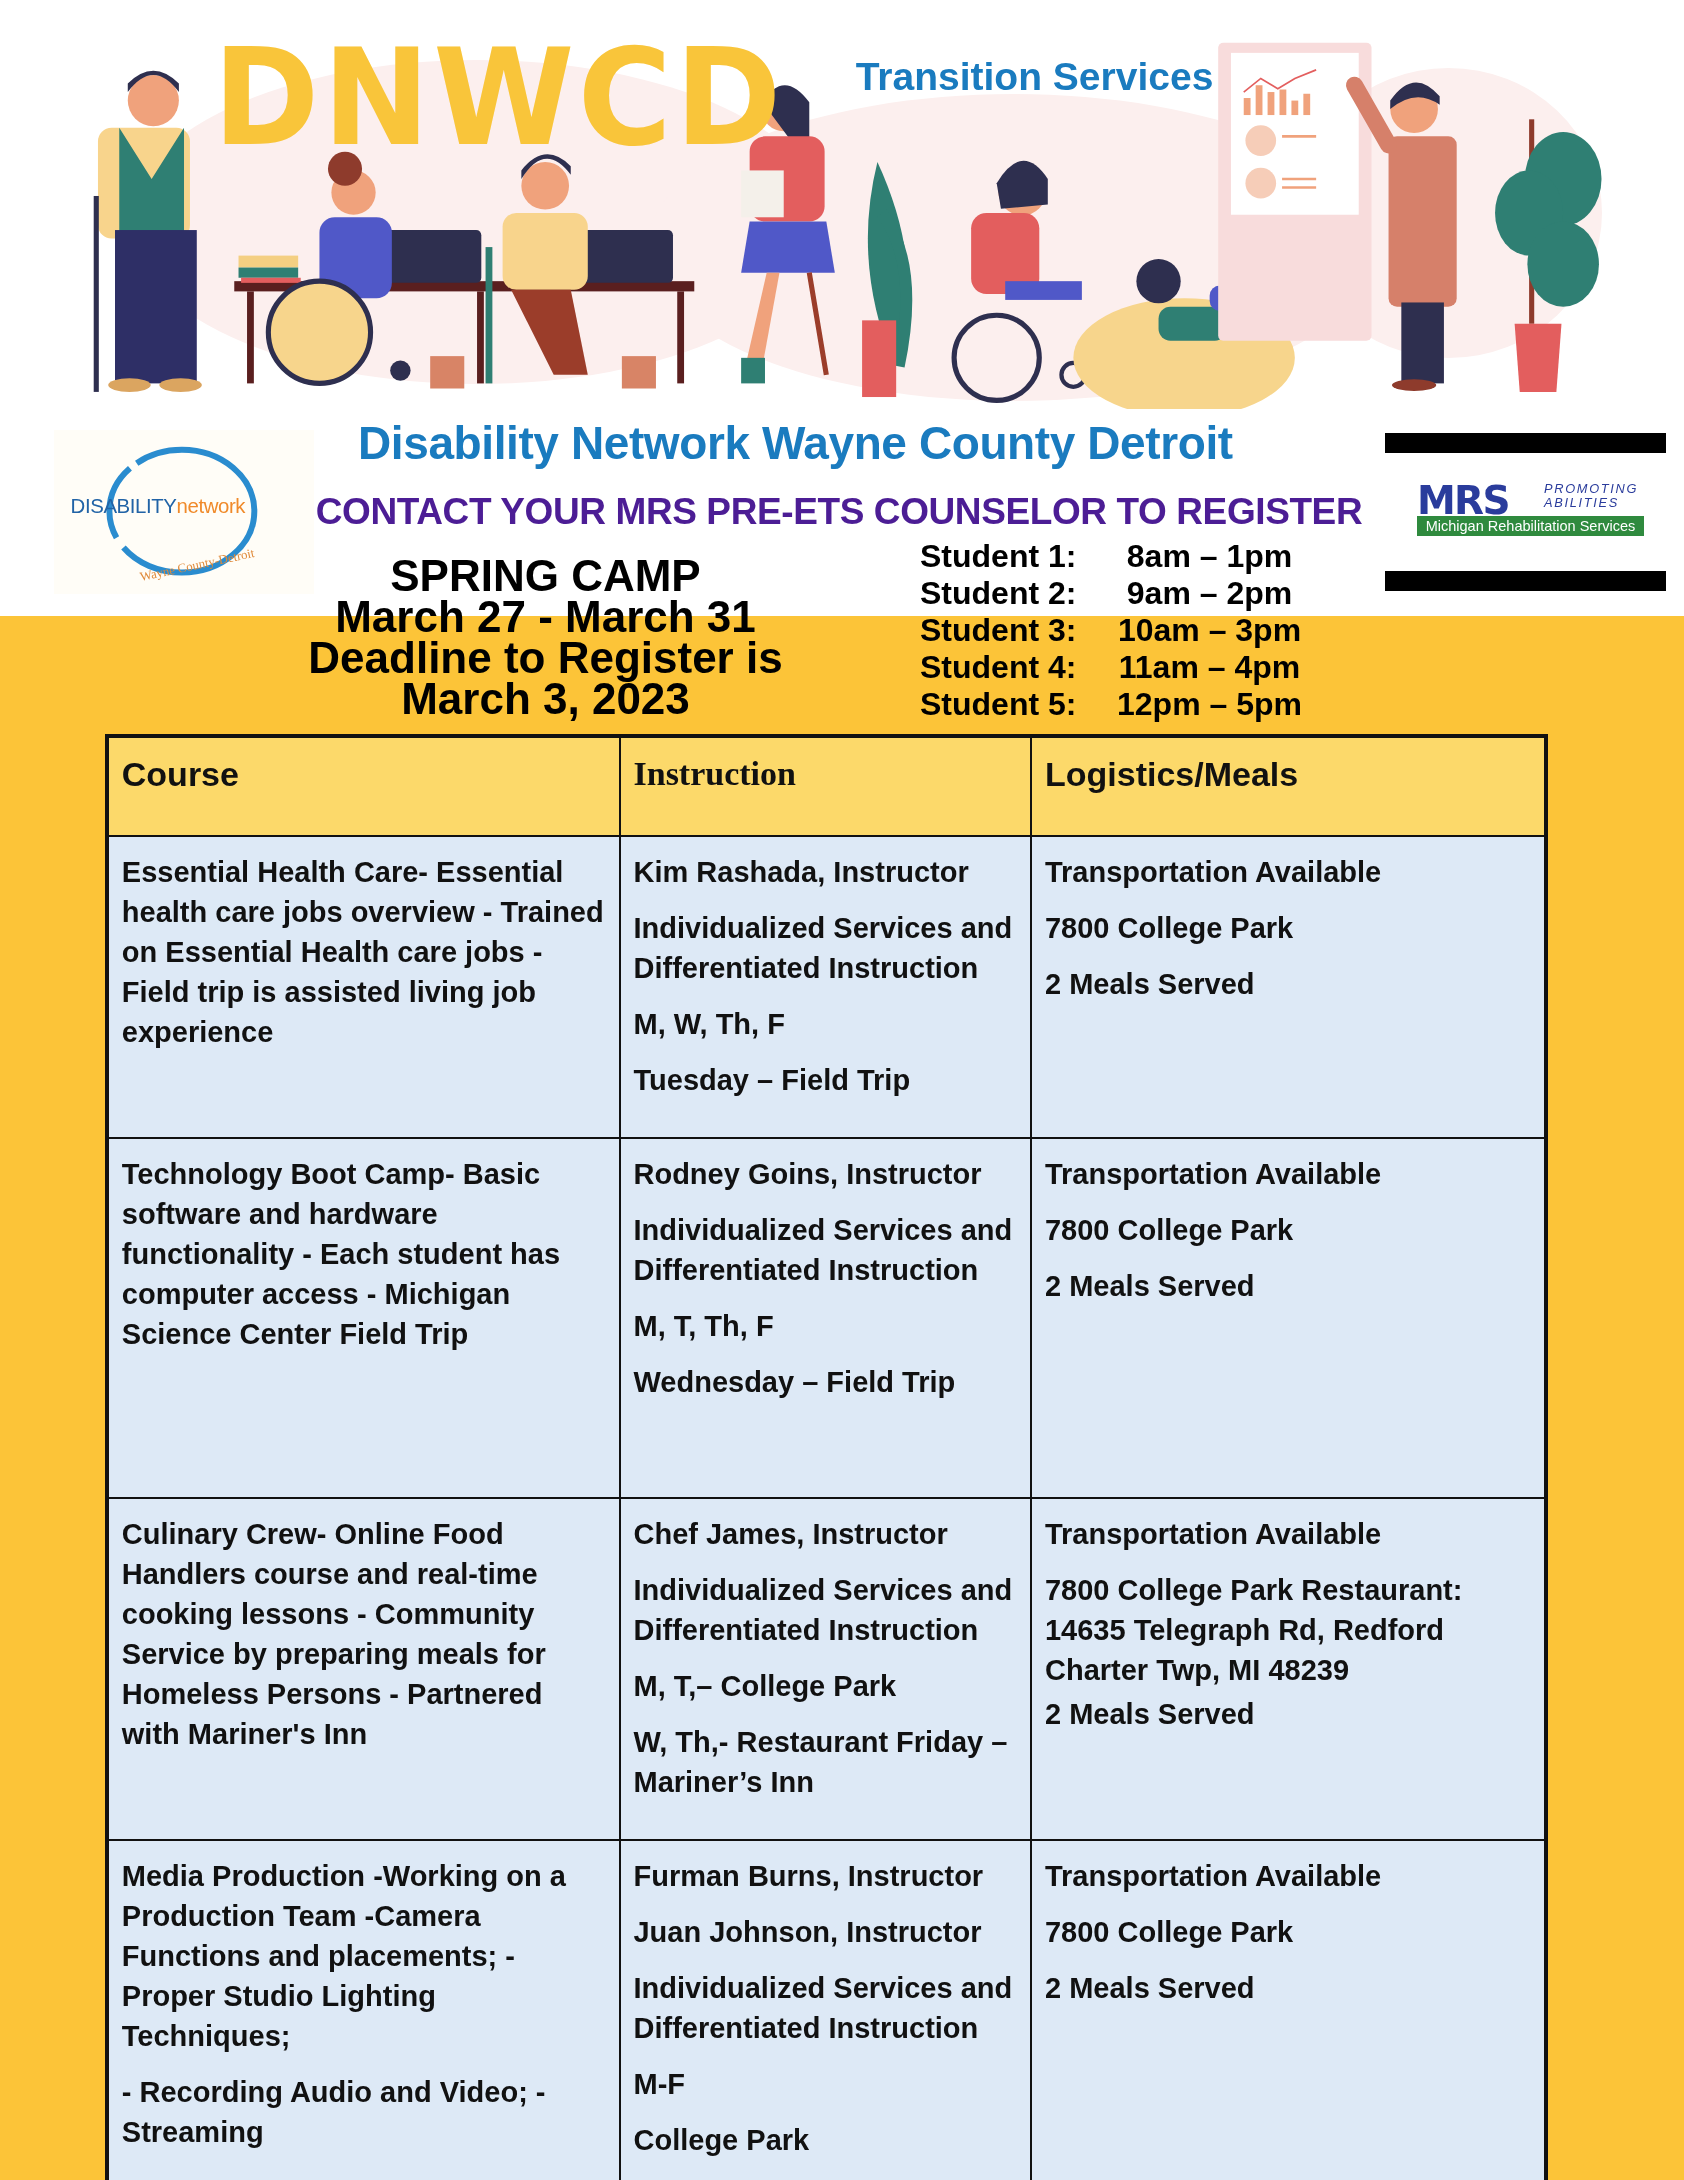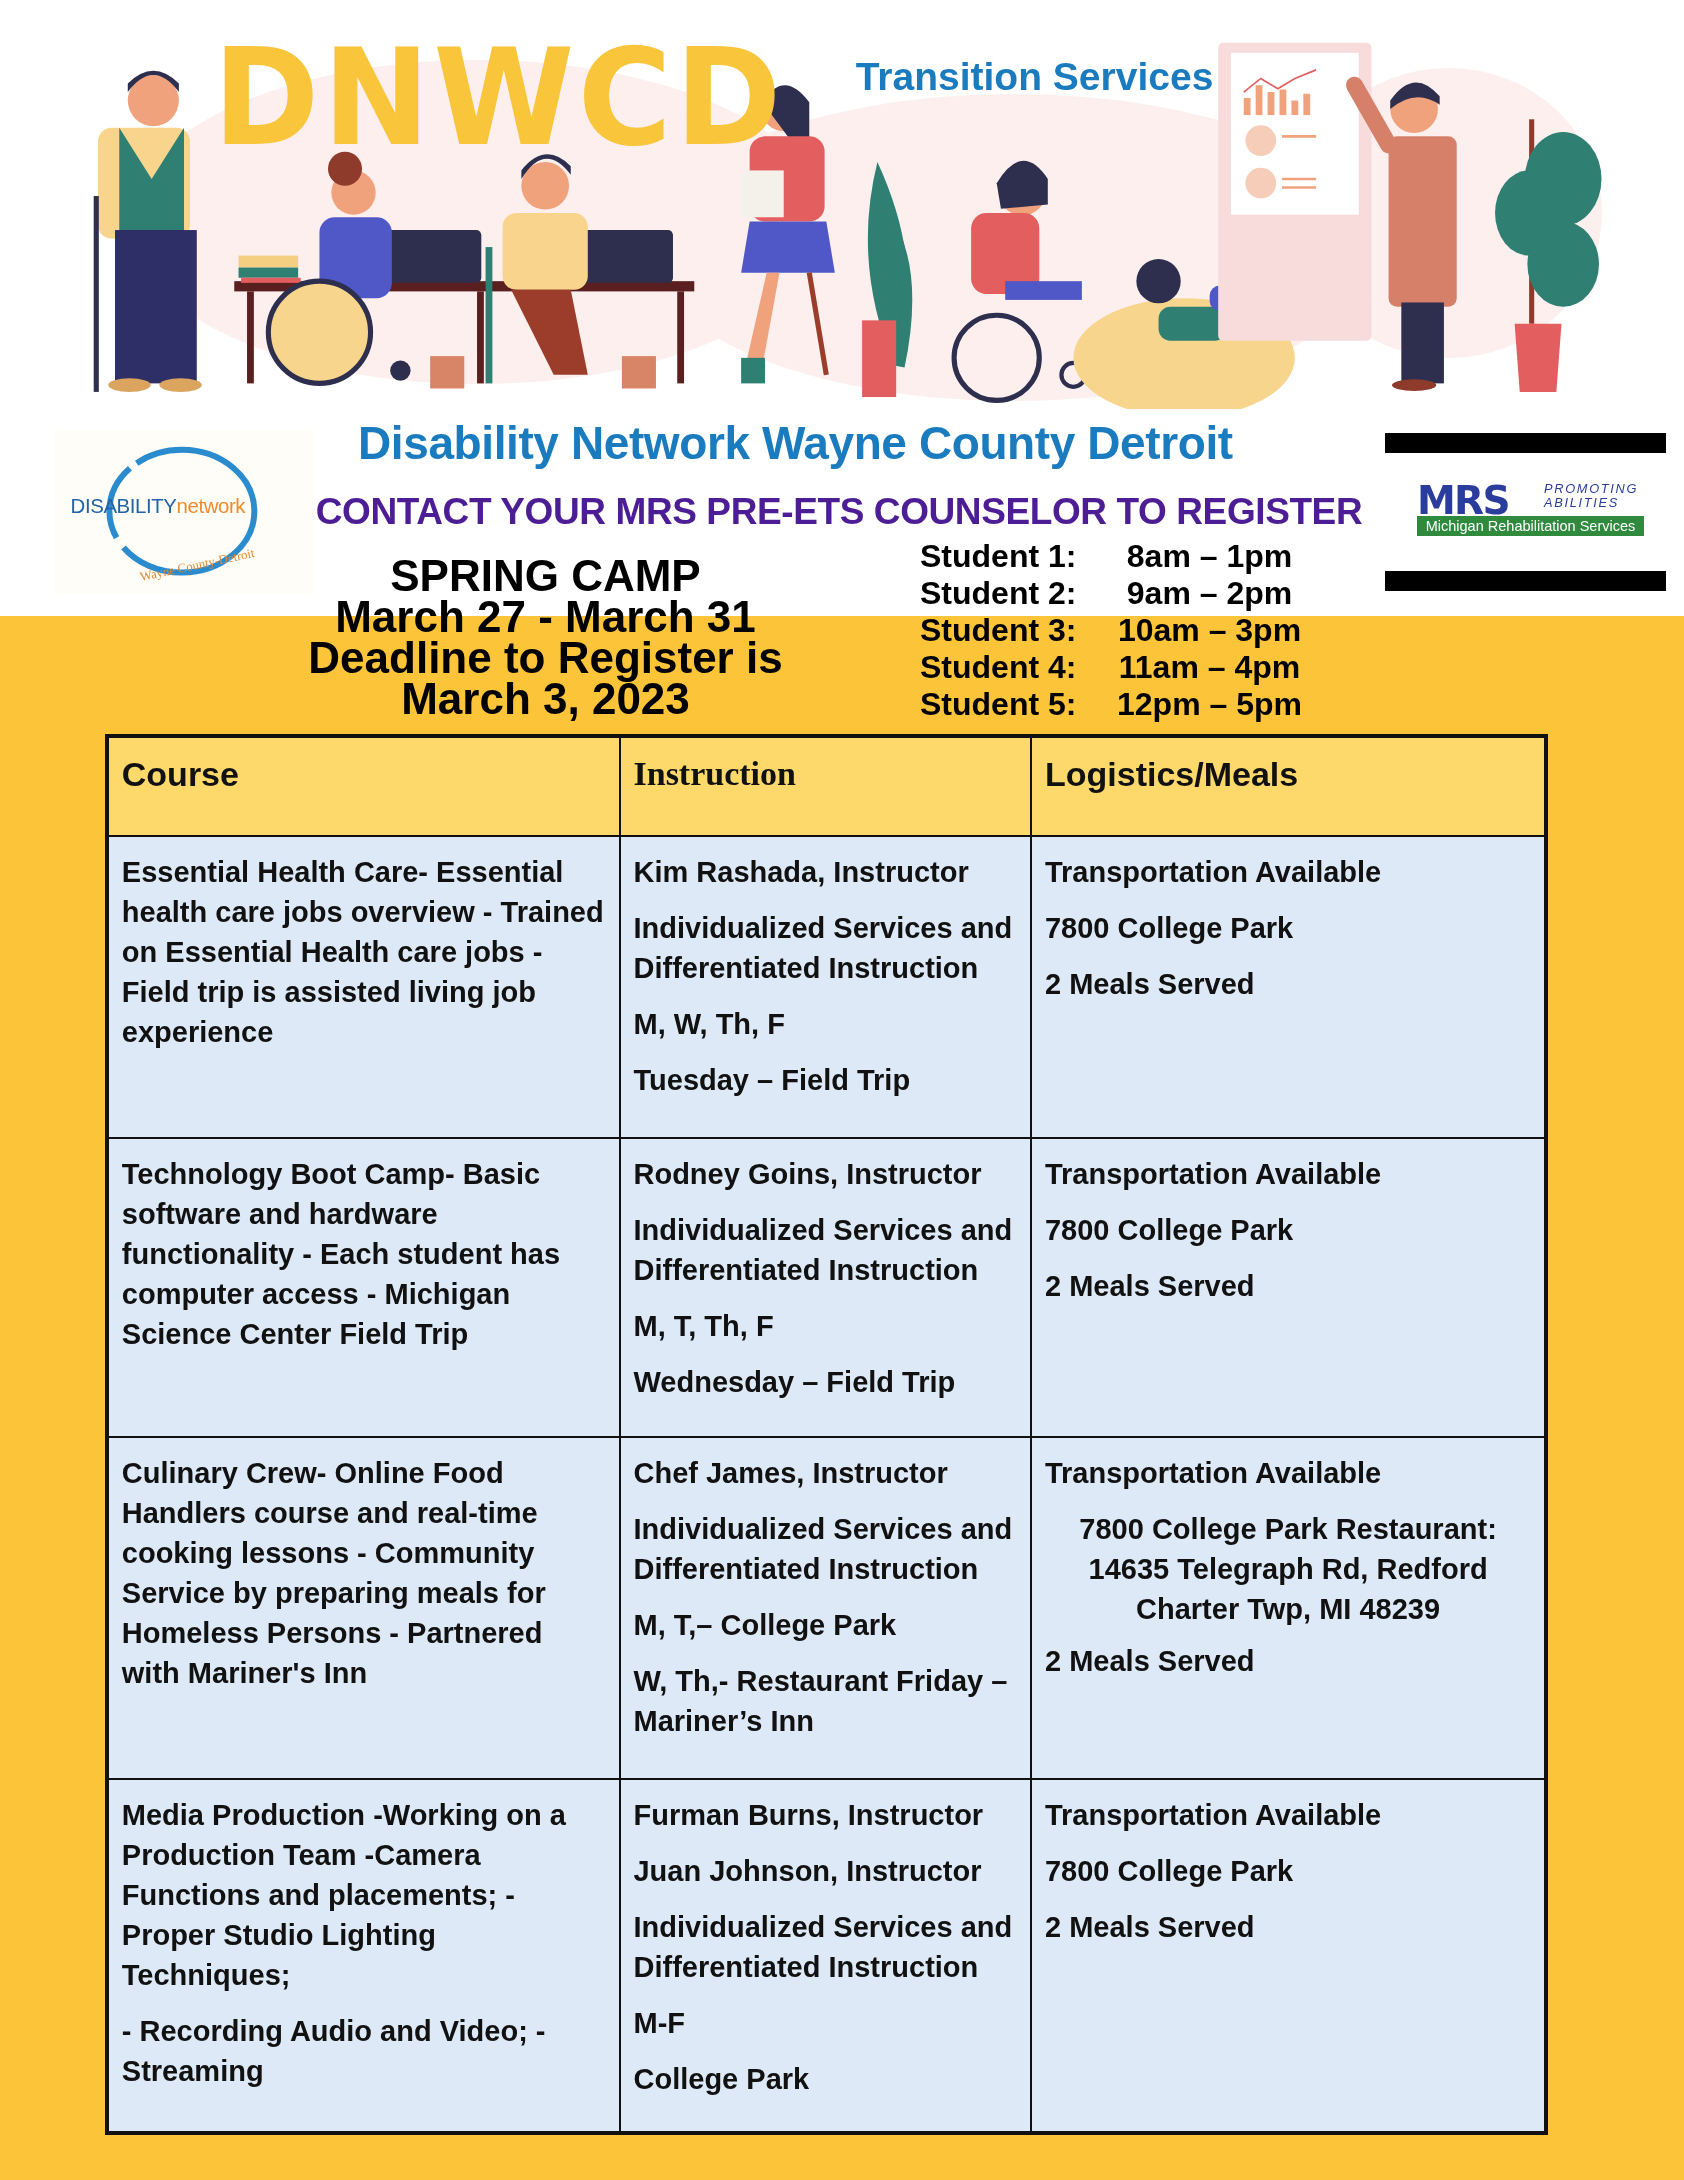--- a/index.html
+++ b/index.html
@@ -24,24 +24,24 @@
   .schedule .row { display: flex; }
   .schedule .lbl { width: 179px; }
   .schedule .tm { width: 221px; text-align: center; }
 
   .table-wrap { position: absolute; left: 105px; top: 734px; width: 1443px; border: 2.6px solid #111; }
   table { width: 100%; border-collapse: collapse; table-layout: fixed; }
   th, td { border: 2.6px solid #111; vertical-align: top; text-align: left; color: #111; font-weight: bold; }
   th { background: #fcd96a; height: 99px; font-size: 34px; padding: 17px 12.8px; }
   td { background: #dde9f6; font-size: 29px; line-height: 40px; padding: 15.3px 12.8px 15.3px 12.8px; }
   td .p { margin-bottom: 16px; }
-  td .p.tight { margin-bottom: 12px; text-align: center; }
+  td .p.tight { margin-bottom: 4px; }
   .c1 { width: 480px; } .c2 { width: 386px; font-family: Liberation Serif, serif; } .c3 { width: 482px; }
   tr.r1 td { height: 302px; }
-  tr.r2 td { height: 299px; margin-top: 40px; }
+  tr.r2 td { height: 360px; margin-top: 40px; }
   tr.r3 td { height: 342px; }
   tr.r4 td { height: 348px; }
 </style>
 </head>
 <body>
 
 <div class="hero">
   <div class="blob" style="left:128px;top:60px;width:698px;height:324px;"></div>
   <div class="blob" style="left:647px;top:94px;width:733px;height:307px;"></div>
   <div class="blob" style="left:1295px;top:68px;width:307px;height:290px;"></div>

